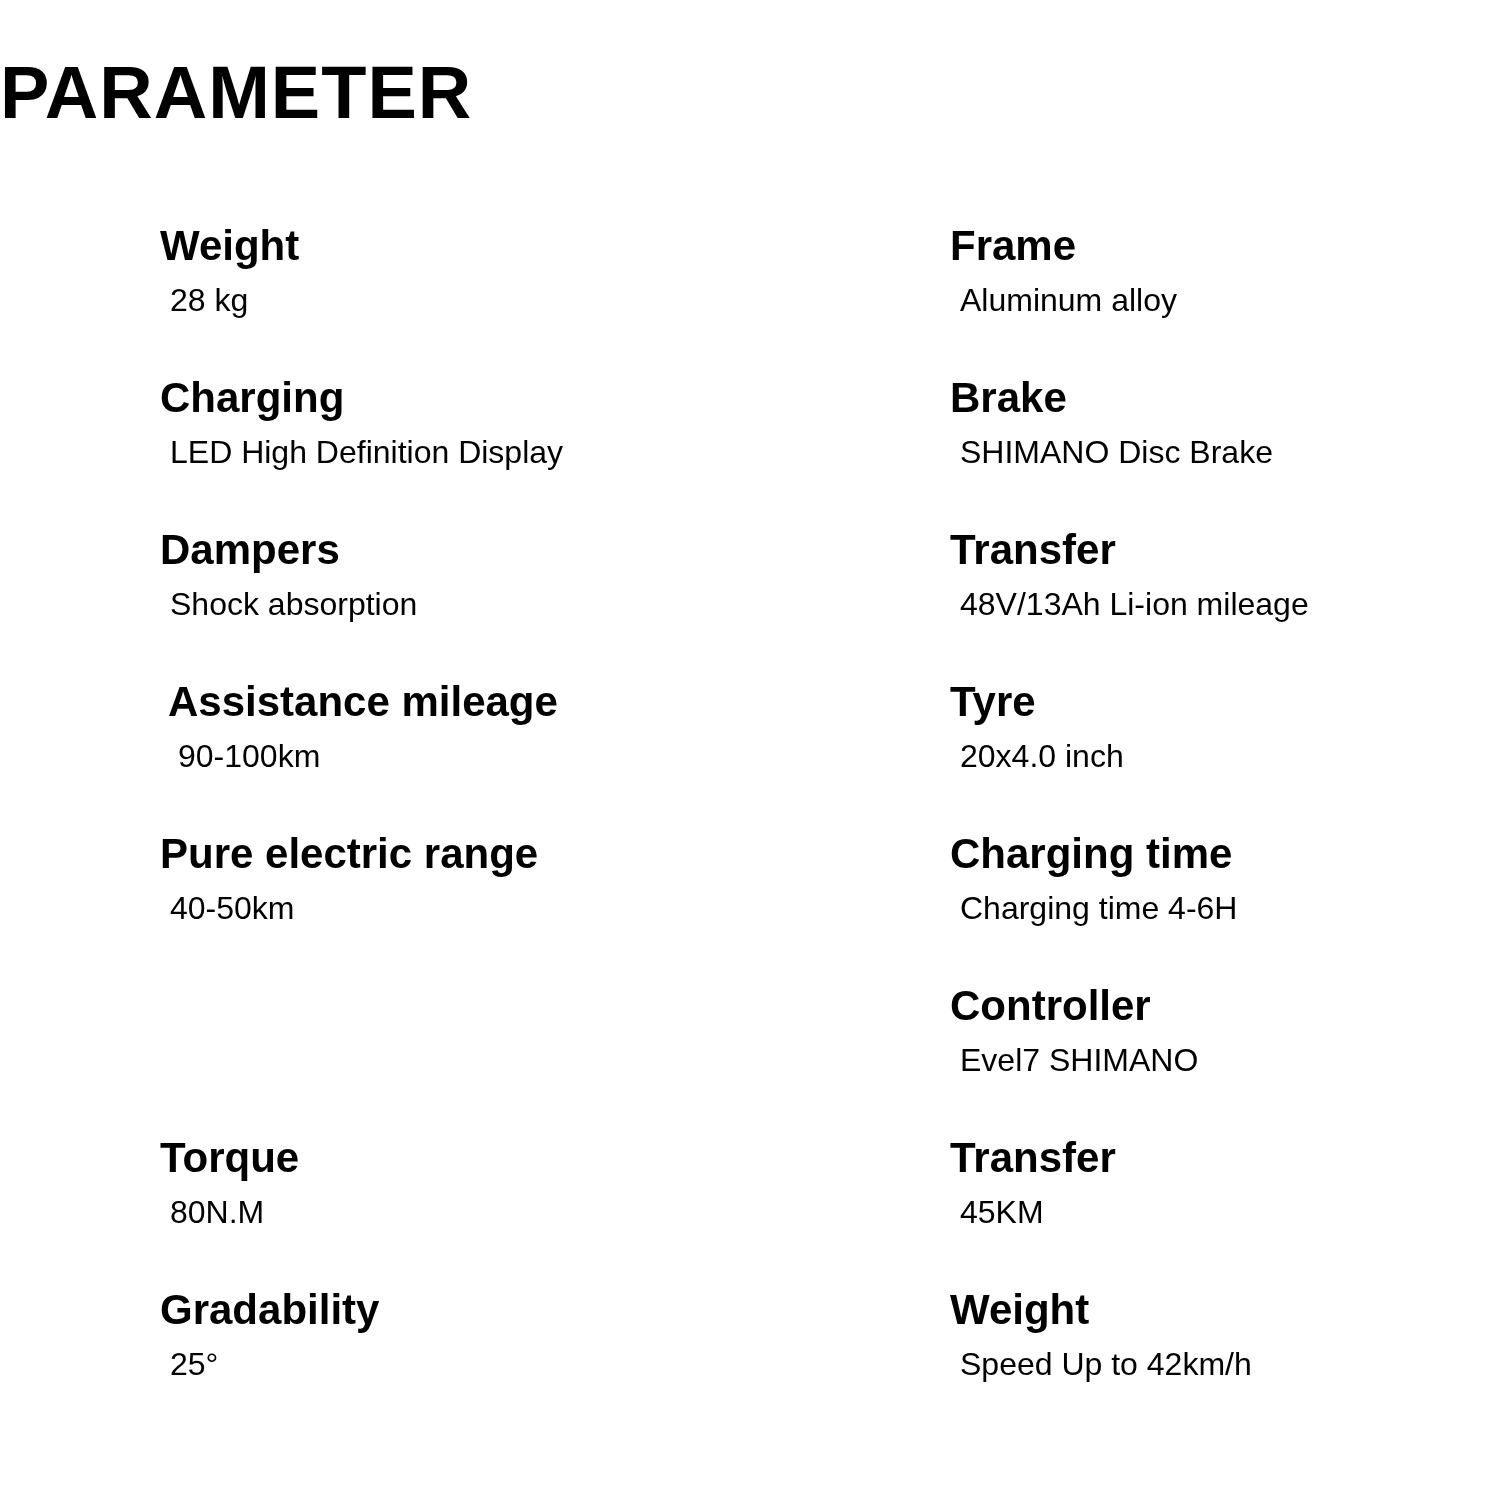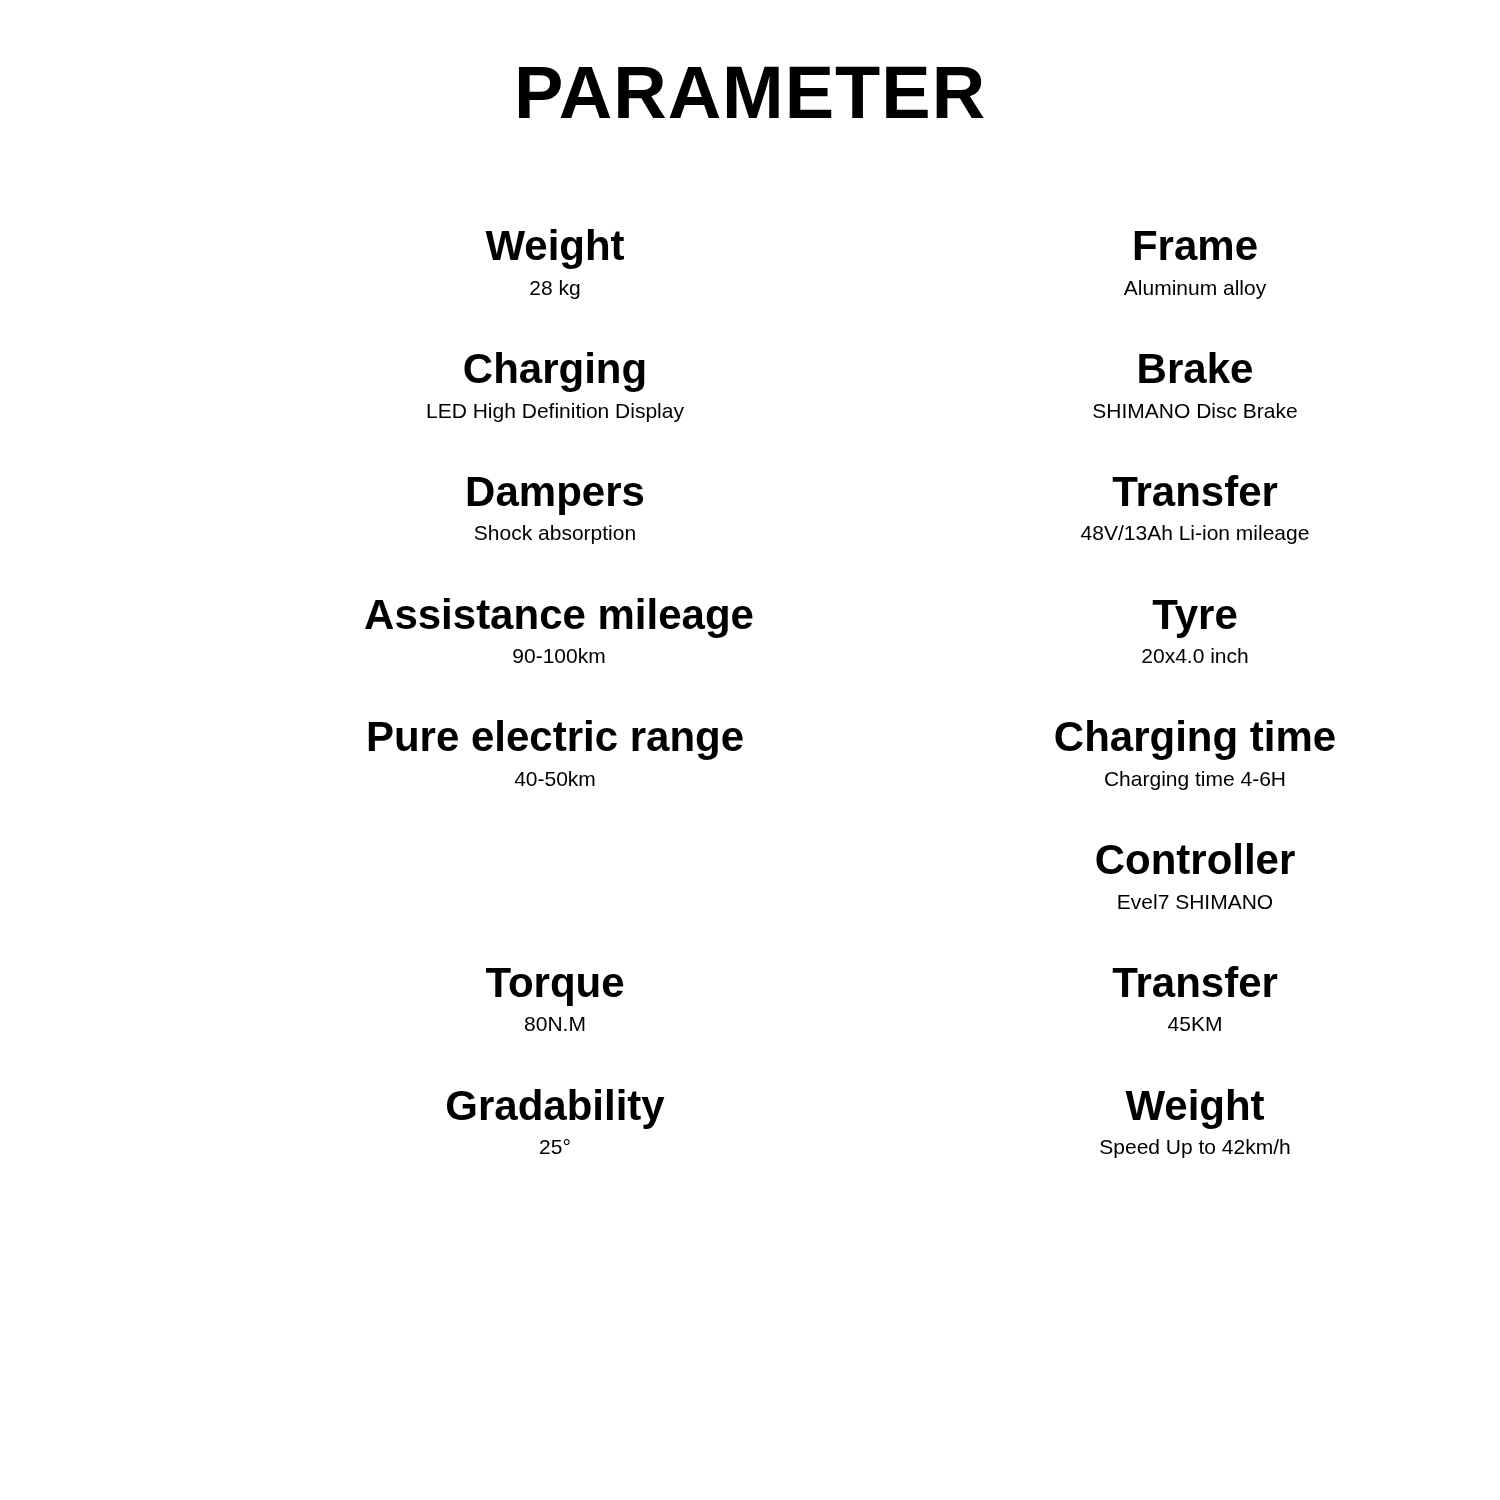--- a/index.html
+++ b/index.html
@@ -14,55 +14,54 @@
     color: #000000;
     overflow: hidden;
   }
   .page {
     position: relative;
     width: 1500px;
     height: 1500px;
     box-sizing: border-box;
   }
   .page-title {
-    text-align: center;
+    text-align: left;
     font-weight: bold;
     font-size: 74px;
     letter-spacing: 1px;
     margin: 0;
     padding-top: 52px;
     line-height: 1.1;
   }
   .spec-grid {
     margin-top: 88px;
     padding: 0 60px 0 160px;
     display: grid;
     grid-template-columns: 790px 1fr;
     column-gap: 0px;
     row-gap: 0px;
   }
   .spec-item {
     margin-bottom: 44px;
-    text-align: center;
   }
   .spec-item.col-right {
     padding-left: 0px;
   }
   .spec-label {
     font-size: 42px;
     font-weight: bold;
     line-height: 1.18;
     margin: 0 0 4px 0;
     white-space: nowrap;
   }
   .spec-value {
-    font-size: 21px;
+    font-size: 32px;
     font-weight: normal;
     line-height: 1.2;
-    margin: 0;
+    margin: 10px;
     white-space: nowrap;
   }
   
   .indent-1 { padding-left: 0px; }
   .indent-2 { padding-left: 8px; }
 </style>
 </head>
 <body>
 
 <div class="page">

